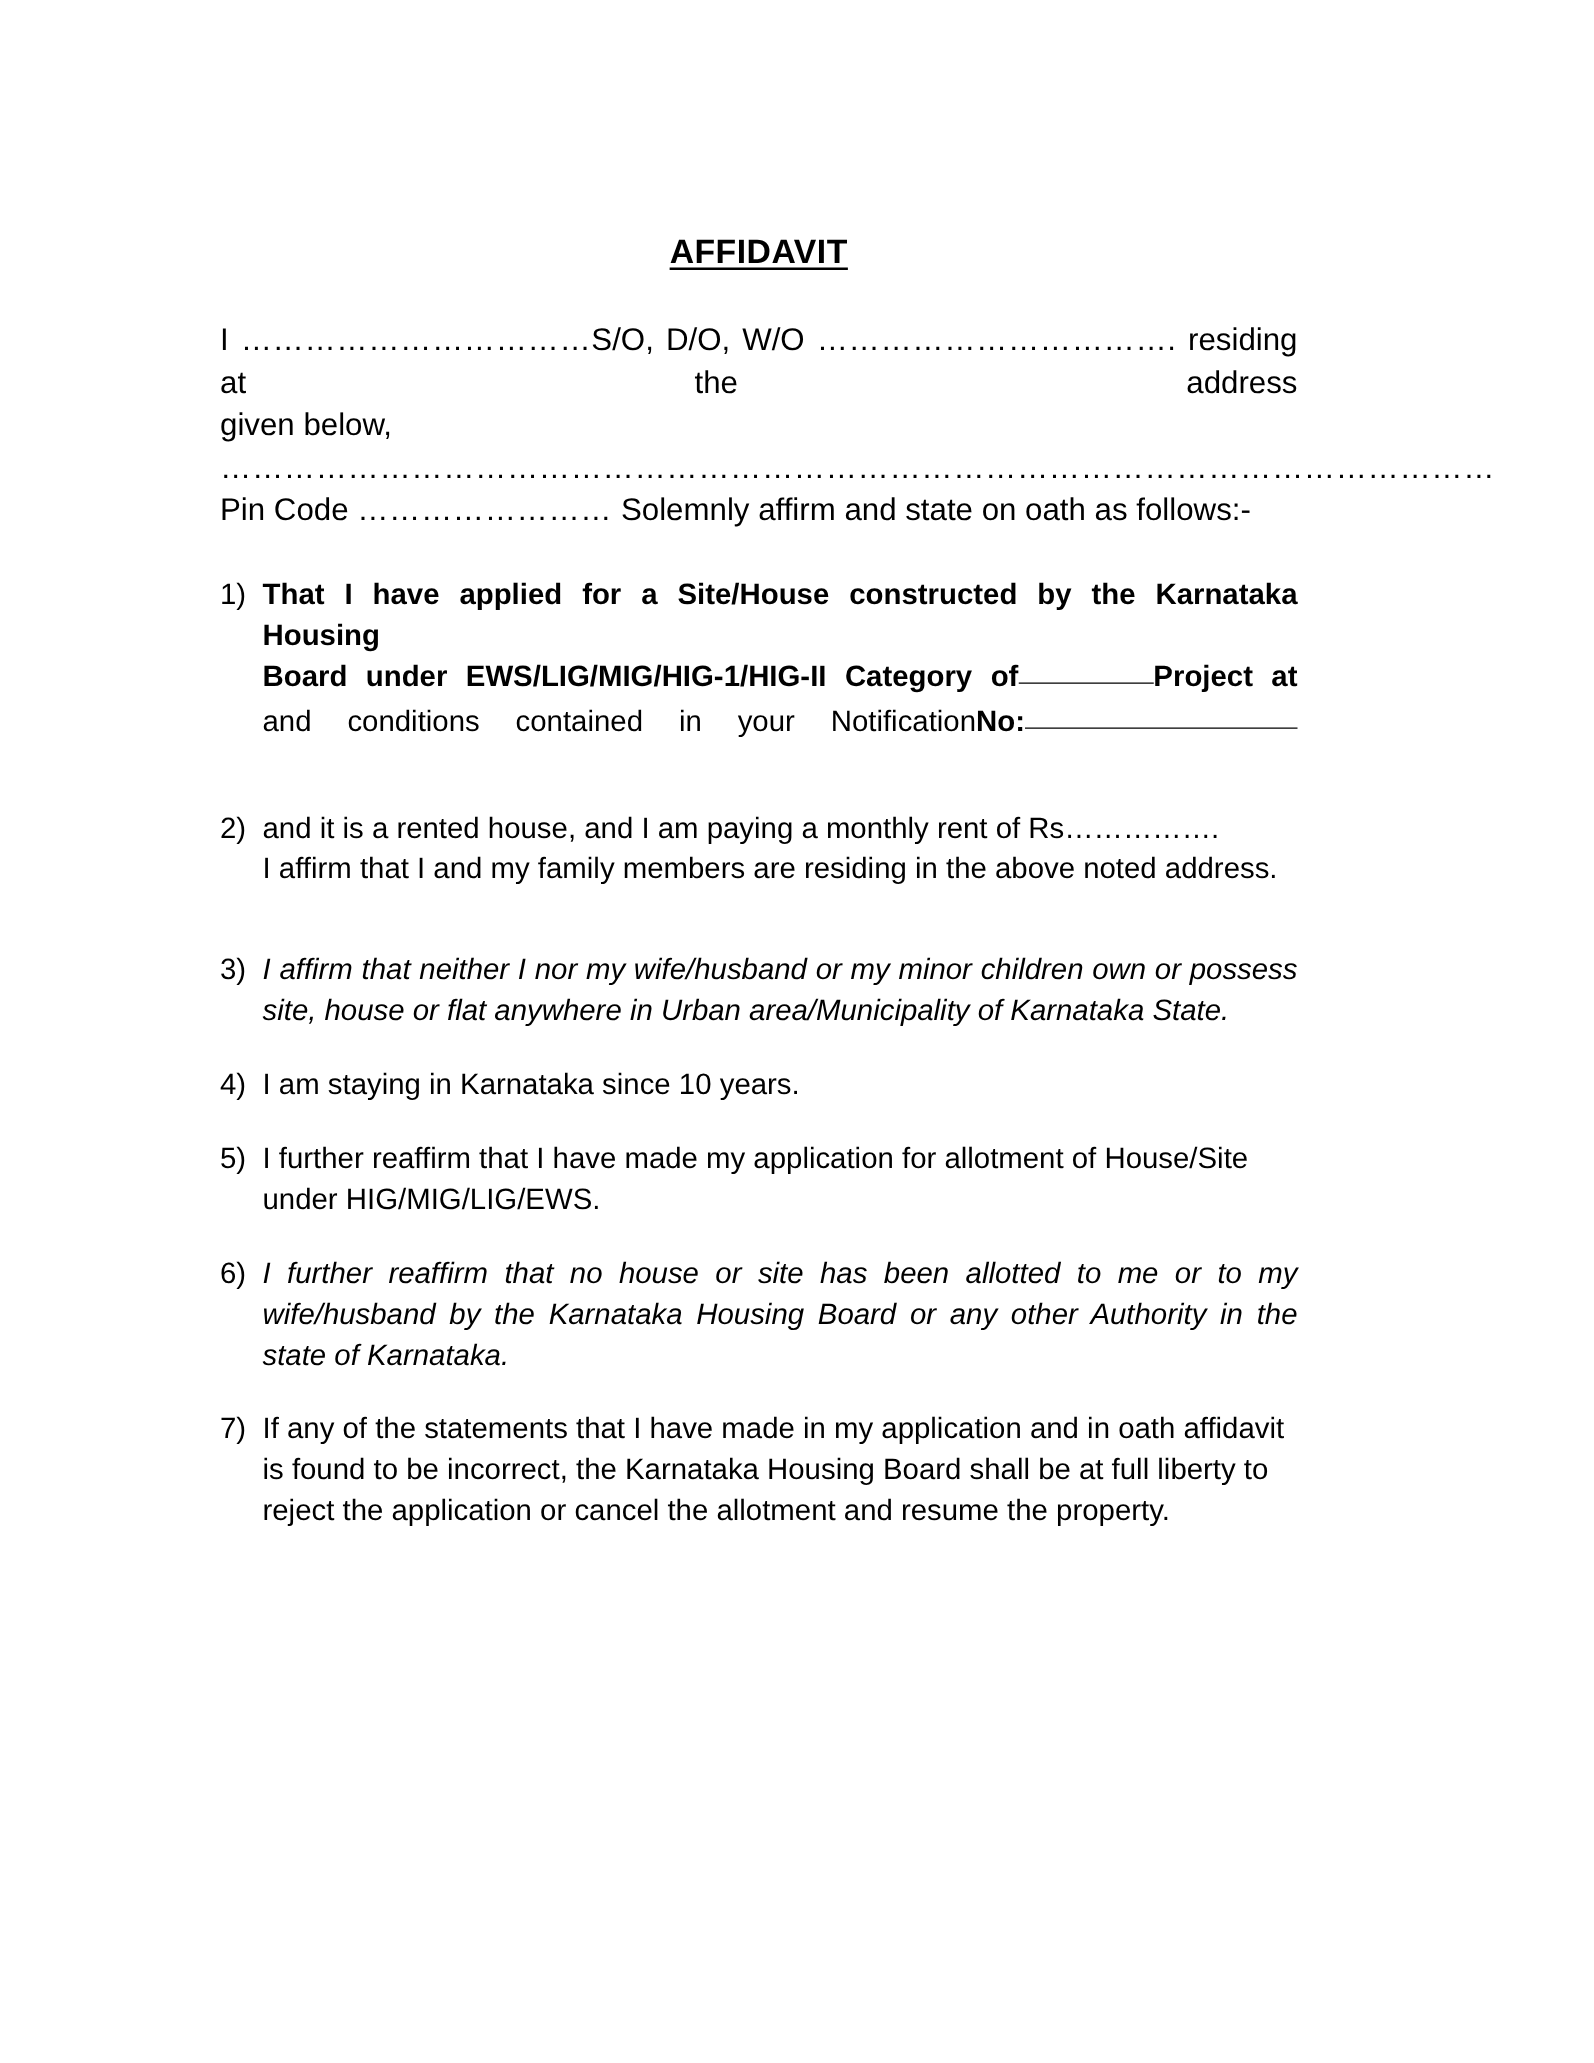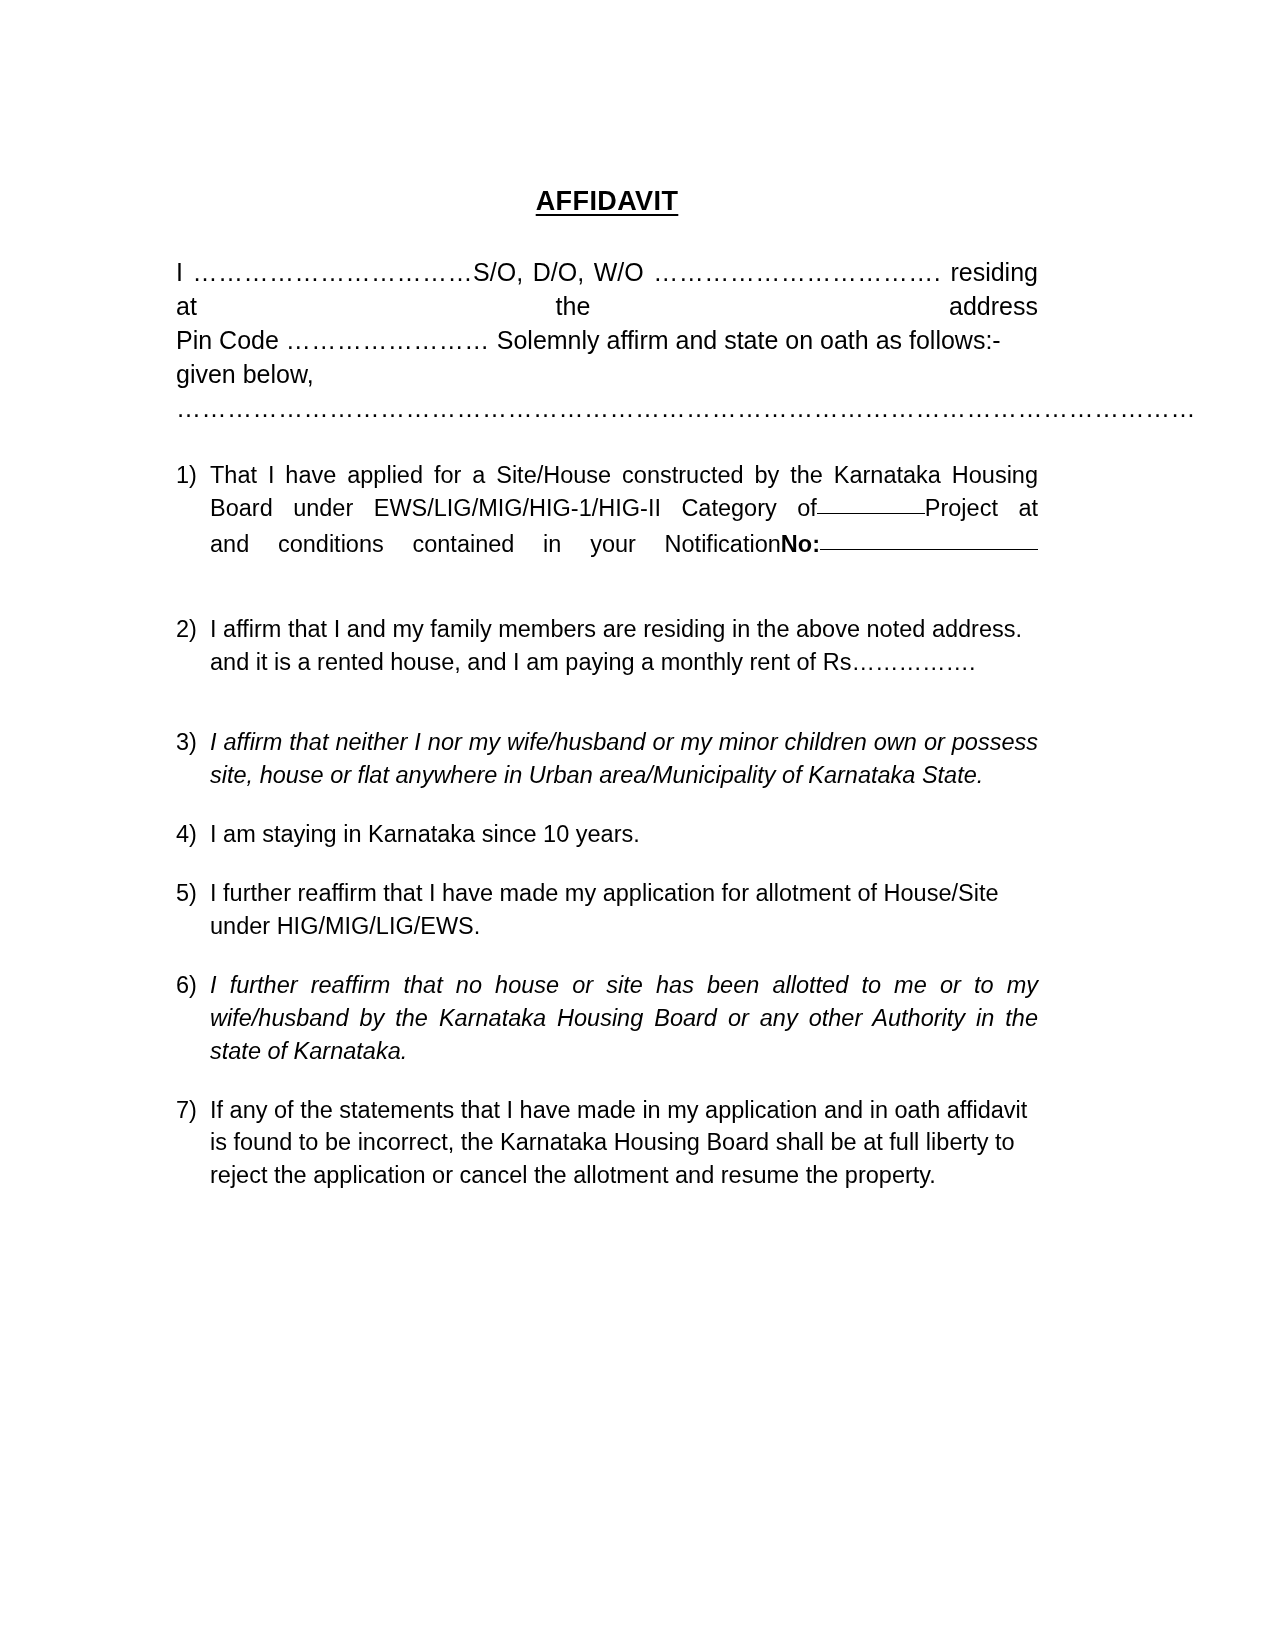--- a/index.html
+++ b/index.html
@@ -73,20 +73,21 @@
     flex: 1 1 auto;
   }
   .just {
     text-align: justify;
     text-align-last: left;
     font-style: italic;
   }
   .just-all {
     text-align: justify;
     text-align-last: justify;
+    font-weight: bold;
   }
   .b { font-weight: bold; }
 
   .blank {
     display: inline-block;
     border-bottom: 1.6px solid #000;
     vertical-align: 2px;
   }
   .blank-proj { width: 108px; }
   .blank-district { width: 455px; margin-left: 36px; }
@@ -125,43 +126,43 @@
 <div class="page">
   <div class="content">
 
     <div class="title-wrap">
       <span class="doc-title">AFFIDAVIT</span>
     </div>
 
     <div class="intro">
       <div class="line-just"><span>I </span><span class="dots">……………………………</span><span>S/O, D/O, W/O </span><span class="dots">……………………………</span><span>. residing at the address</span></div>
 
+      <div class="line-plain"><span>given below, </span><span class="dots">…………………………………………………………………………………………………………</span></div>
+
       <div class="line-plain"><span>Pin Code </span><span class="dots">……………………</span><span> Solemnly affirm and state on oath as follows:-</span></div>
-
-      <div class="line-plain"><span>given below, </span><span class="dots">…………………………………………………………………………………………………………</span></div>
     </div>
 
     <div class="items">
 
       <div class="item" style="margin-bottom:30px;">
         <div class="item-num">1)</div>
         <div class="item-body">
           <div class="just-all">That I have applied for a Site/House constructed by the Karnataka Housing</div>
           <div class="just-all"><span>Board under EWS/LIG/MIG/HIG-1/HIG-II Category of</span><span class="blank blank-proj"></span><span>Project at</span></div>
           <div class="line-no"><span>and conditions contained in your Notification</span><span class="b">No:</span><span class="blank blank-no"></span></div>
         </div>
       </div>
 
       <div class="gap-big"></div>
 
       <div class="item">
         <div class="item-num">2)</div>
         <div class="item-body">
+          <div>and it is a rented house, and I am paying a monthly rent of Rs…………….</div>
           <div>I affirm that I and my family members are residing in the above noted address.</div>
-          <div>and it is a rented house, and I am paying a monthly rent of Rs…………….</div>
         </div>
       </div>
 
       <div class="gap-big"></div>
 
       <div class="item">
         <div class="item-num">3)</div>
         <div class="item-body just">I affirm that neither I nor my wife/husband or my minor children own or possess site, house or flat anywhere in Urban area/Municipality of Karnataka State.</div>
       </div>
 

